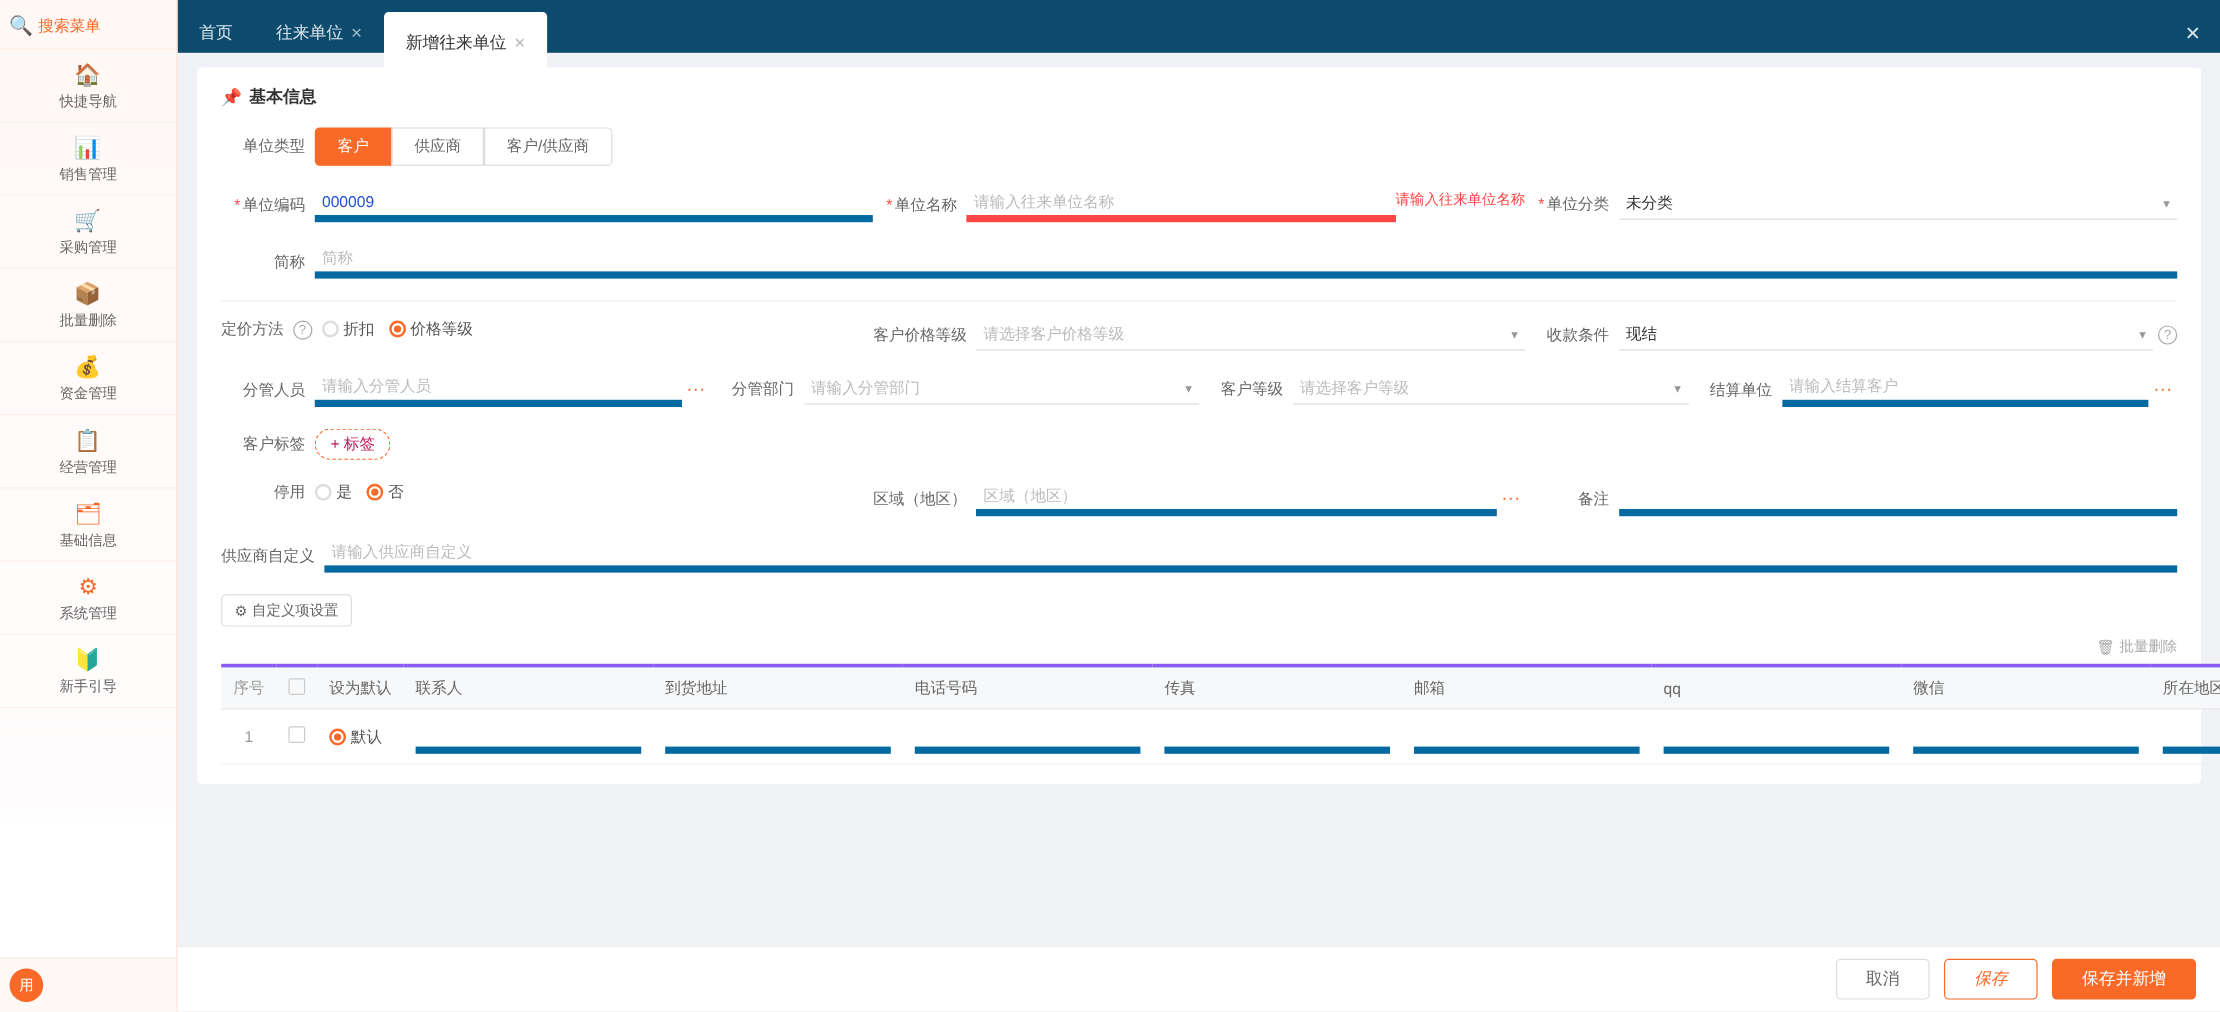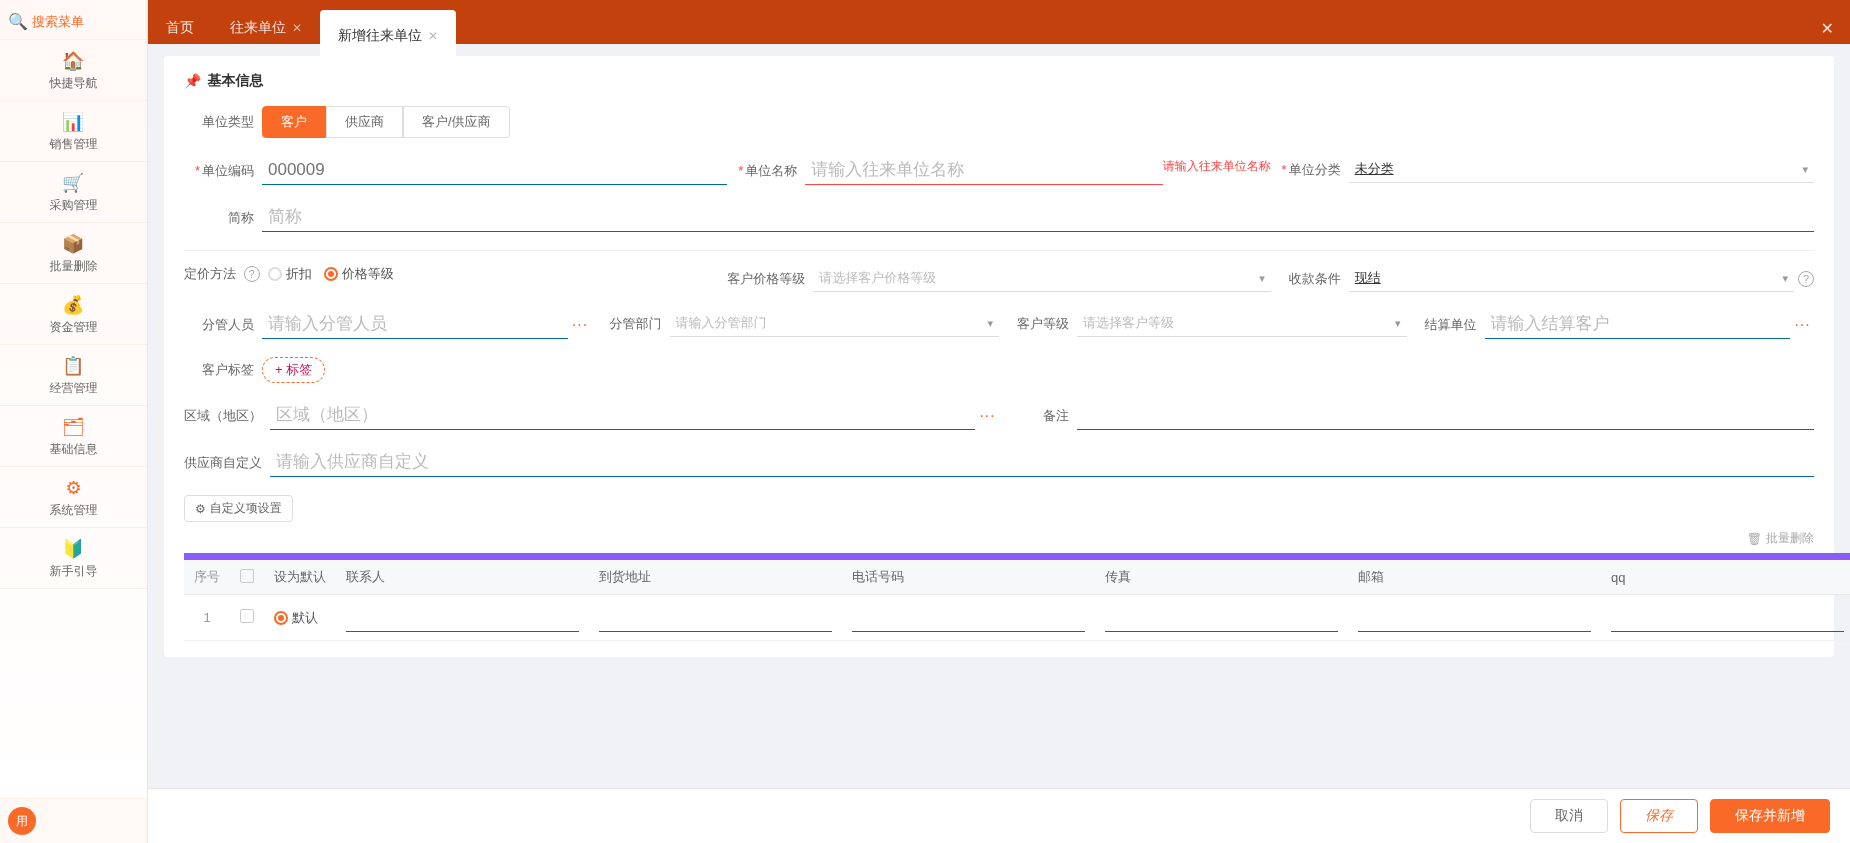--- a/index.html
+++ b/index.html
@@ -61,21 +61,21 @@
     .main {
       flex: 1;
       display: flex;
       flex-direction: column;
       height: 100%;
       overflow: hidden;
     }
 
     
     .tab-bar {
-      background: #c2410c;
+      background: #0c4a6e;
       display: flex;
       align-items: center;
       height: 44px;
       padding: 12px 0 0 0;
       flex-shrink: 0;
     }
     .tab-item {
       padding: 0 18px;
       height: 44px;
       display: flex;
@@ -162,24 +162,24 @@
       margin-right: 8px;
       text-align: right;
       min-width: 70px;
     }
     .required-star {
       color: #f44;
       margin-right: 2px;
     }
     .form-input {
       border: none;
-      border-bottom: 1px solid #0369a1;
+      border-bottom: 6px solid #0369a1;
       padding: 4px 6px;
-      font-size: 17px;
-      color: #737373;
+      font-size: 13px;
+      color: #1d4ed8;
       outline: none;
       min-width: 160px;
       flex: 1;
       background: transparent;
     }
     .form-input.error {
       border-bottom-color: #f44;
     }
     .form-input::placeholder { color: #bbb; }
     .error-msg {
@@ -200,21 +200,21 @@
       align-items: center;
       border-bottom: 1px solid #ddd;
       padding: 4px 6px;
       min-width: 140px;
       flex: 1;
       cursor: pointer;
       color: #333;
       background: transparent;
     }
     .form-select .placeholder { color: #bbb; flex: 1; font-size: 13px; }
-    .form-select .value { flex: 1; font-size: 13px; text-decoration: underline; }
+    .form-select .value { flex: 1; font-size: 13px; }
     .form-select .arrow { color: #999; font-size: 11px; margin-left: 4px; }
 
     
     .type-btn-group {
       display: flex;
       gap: 0;
     }
     .type-btn {
       padding: 6px 18px;
       border: 1px solid #ddd;
@@ -328,21 +328,21 @@
       border-collapse: collapse;
       font-size: 13px;
     }
     .data-table th {
       background: #f7f8fa;
       color: #666;
       font-weight: normal;
       padding: 8px 10px;
       text-align: left;
       border-bottom: 1px solid #e8e8e8;
-      border-top: 7px solid #8b5cf6;
+      border-top: 3px solid #8b5cf6;
       white-space: nowrap;
     }
     .data-table td {
       padding: 8px 10px;
       border-bottom: 1px solid #f0f0f0;
       color: #333;
     }
     .data-table .checkbox-cell {
       width: 36px;
       text-align: center;
@@ -585,20 +585,33 @@
       <div class="form-row">
         <div class="form-field">
           <span class="form-label">客户标签</span>
           <div class="tag-btn">
             <span>+ 标签</span>
           </div>
         </div>
       </div>
 
       <div class="form-row">
+        <div class="form-field">
+          <span class="form-label">停用</span>
+          <div class="radio-group">
+            <div class="radio-item">
+              <div class="radio-circle"></div>
+              <span>是</span>
+            </div>
+            <div class="radio-item">
+              <div class="radio-circle checked"></div>
+              <span>否</span>
+            </div>
+          </div>
+        </div>
         <div class="form-field">
           <span class="form-label">区域（地区）</span>
           <input type="text" class="form-input" placeholder="区域（地区）" style="">
           <span class="ellipsis-btn">···</span>
         </div>
         <div class="form-field">
           <span class="form-label">备注</span>
           <input type="text" class="form-input" placeholder="" style="">
         </div>
       </div>

